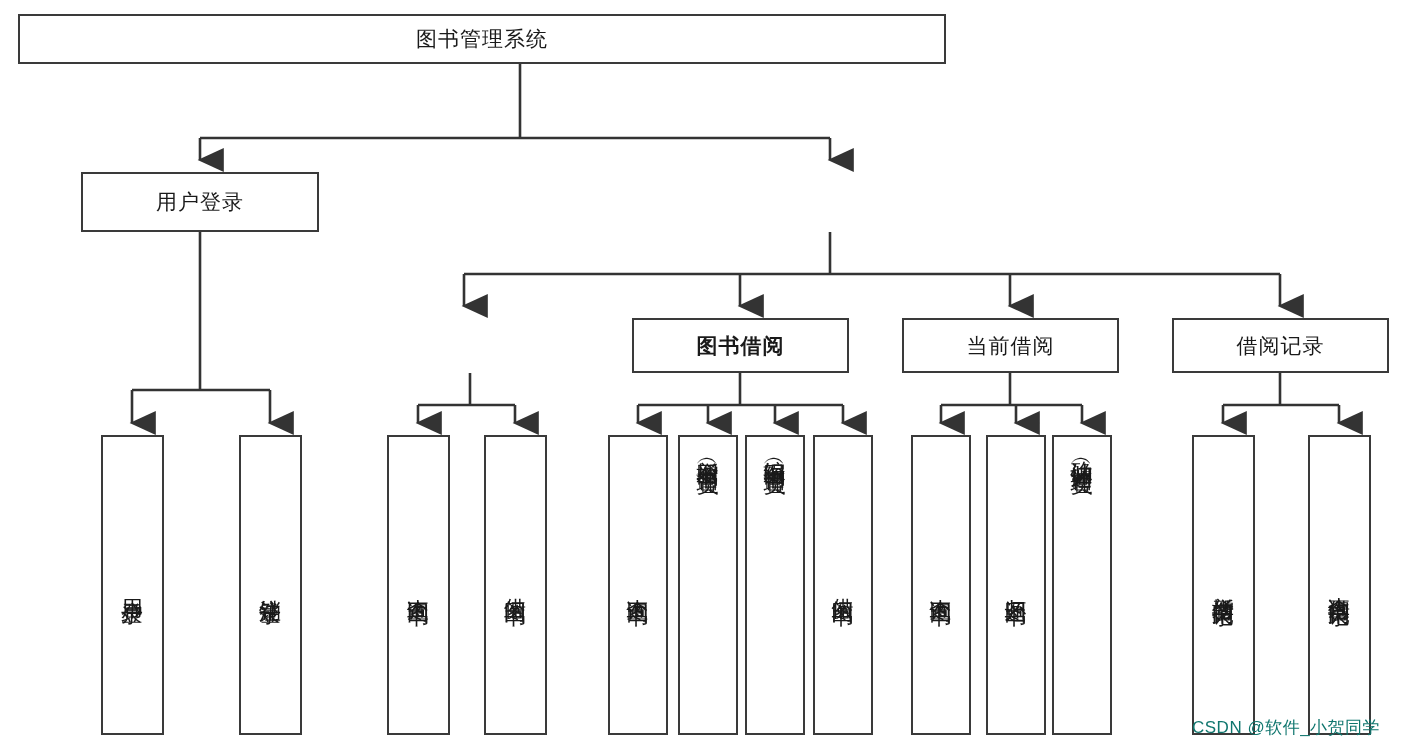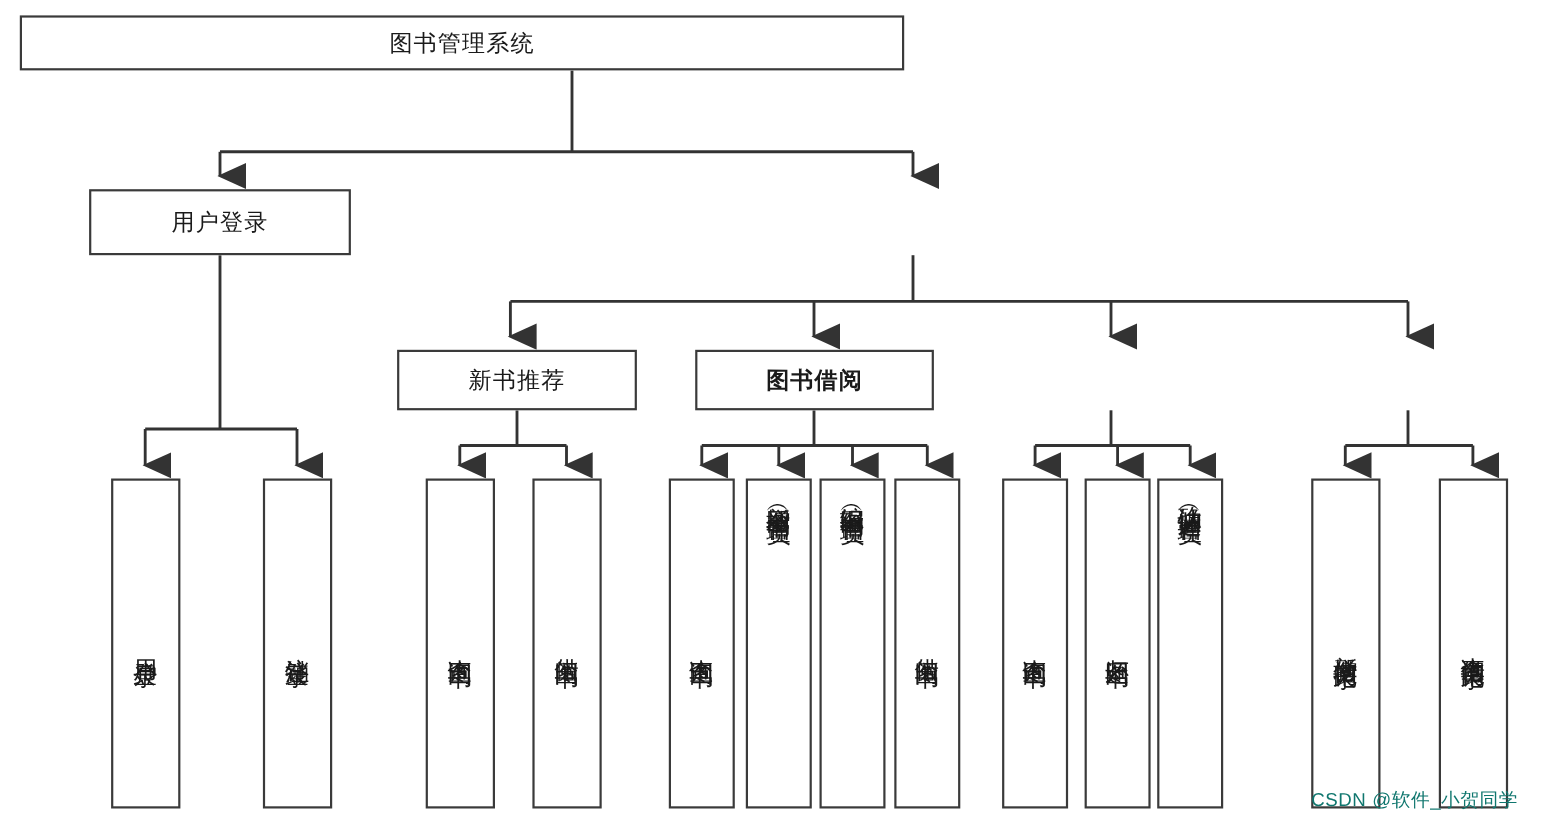--- a/index.html
+++ b/index.html
@@ -113,33 +113,36 @@
       <path d="M 1016 405 L 1016 423" marker-end="url(#arrow)"></path>
       <path d="M 1082 405 L 1082 423" marker-end="url(#arrow)"></path>
 
       <path d="M 1280 373 L 1280 405"></path>
       <path d="M 1223 405 L 1339 405"></path>
       <path d="M 1223 405 L 1223 423" marker-end="url(#arrow)"></path>
       <path d="M 1339 405 L 1339 423" marker-end="url(#arrow)"></path>
     </g>
   </svg>
 
-  <div class="node horiz" style="left:18px; top:14px; width:804px; height:50px;">
+  <div class="node horiz" style="left:18px; top:14px; width:928px; height:50px;">
     <span>图书管理系统</span>
   </div>
 
   <div class="node horiz" style="left:81px; top:172px; width:238px; height:60px;">
     <span>用户登录</span>
   </div>
 
-  <div class="node horiz" style="left:361px; top:318px; width:218px; height:55px;">
-    <span>新书推荐</span>
-  </div>
   <div class="node horiz" style="left:632px; top:318px; width:217px; height:55px;font-weight:bold;">
     <span>图书借阅</span>
+  </div>
+  <div class="node horiz" style="left:902px; top:318px; width:217px; height:55px;">
+    <span>当前借阅</span>
+  </div>
+  <div class="node horiz" style="left:1172px; top:318px; width:217px; height:55px;">
+    <span>借阅记录</span>
   </div>
 
   <div class="node vert center" style="left:101px; top:435px; width:63px; height:300px;">
     <span class="vtext">用户登录</span>
   </div>
   <div class="node vert center" style="left:239px; top:435px; width:63px; height:300px;">
     <span class="vtext">注销登录</span>
   </div>
 
   <div class="node vert center" style="left:387px; top:435px; width:63px; height:300px;">

